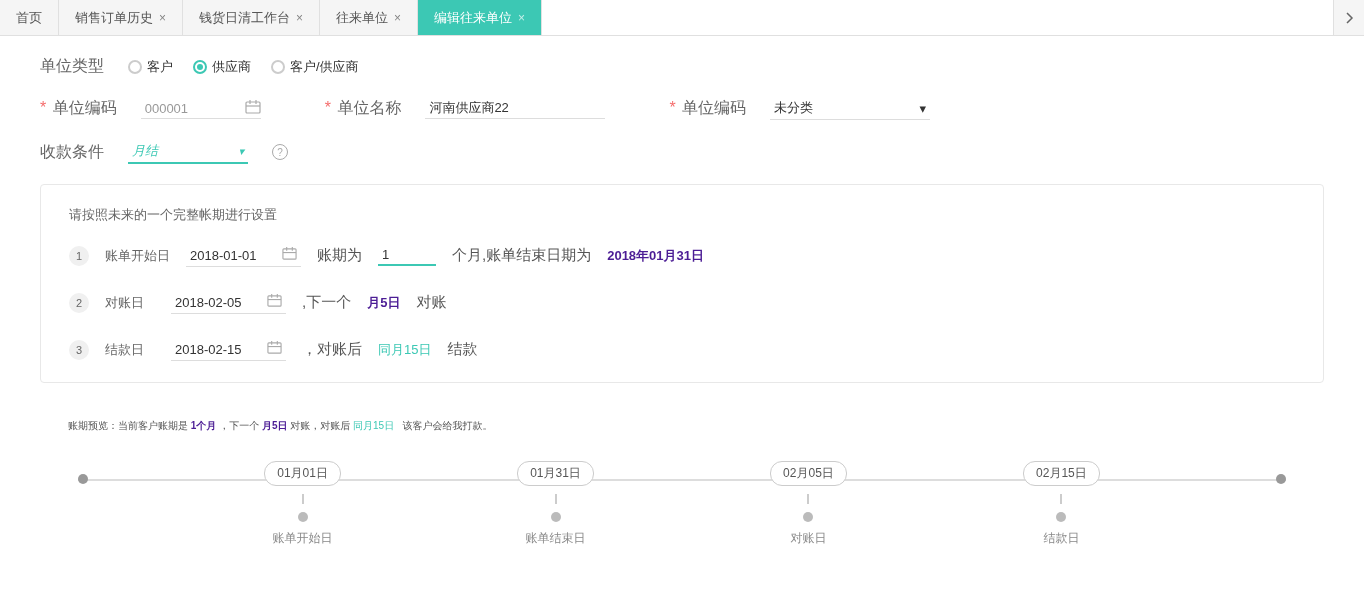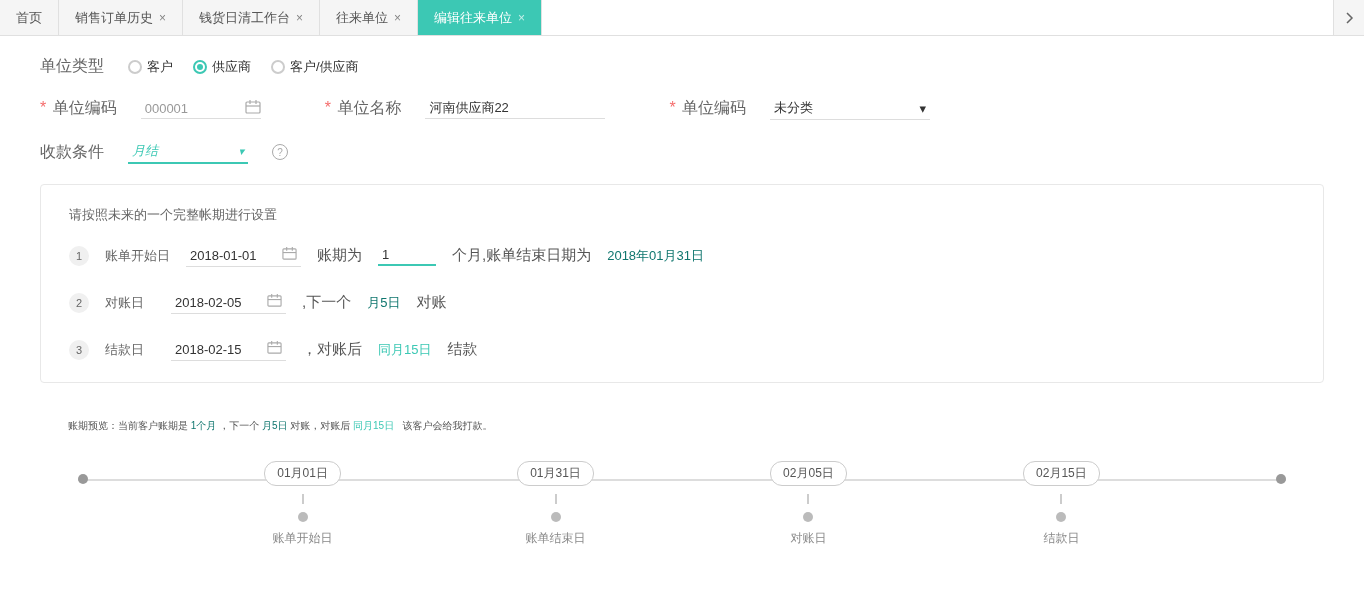--- a/index.html
+++ b/index.html
@@ -204,21 +204,21 @@
       padding: 2px 4px;
     }
     .date-input-wrap input {
       border: none;
       outline: none;
       font-size: 13px;
       color: #333;
       background: transparent;
       width: 88px;
     }
-    .orange { color: #0f766e; }
+    .orange { color: #4c1d95; font-weight: bold; }
     .teal { color: #3cc8b4; }
     .desc-text { font-size: 15px; color: #555; }
 
     
     .month-input-wrap {
       display: flex;
       align-items: center;
       border-bottom: 2px solid #3cc8b4;
       padding: 2px 4px;
     }

